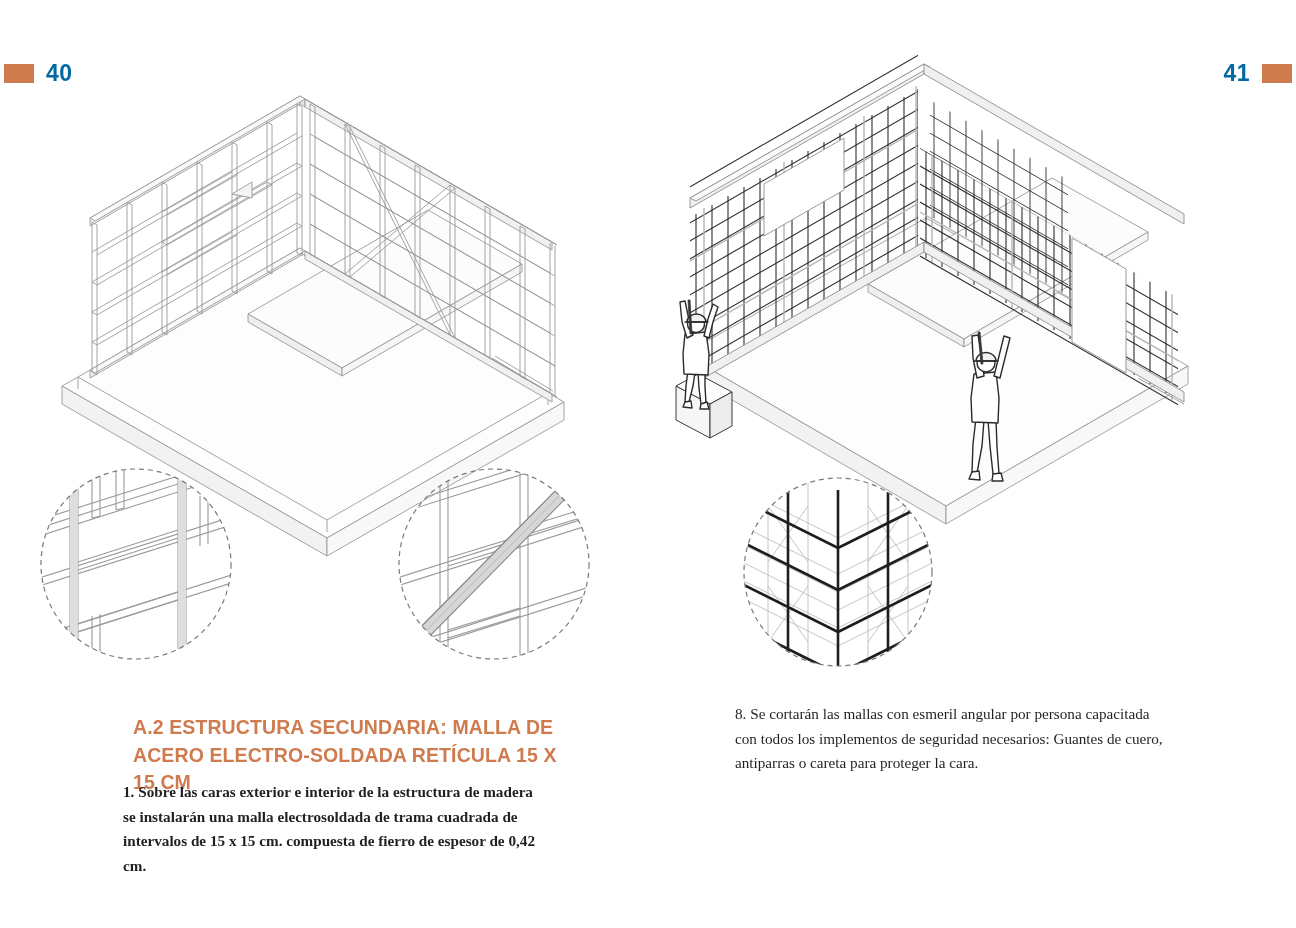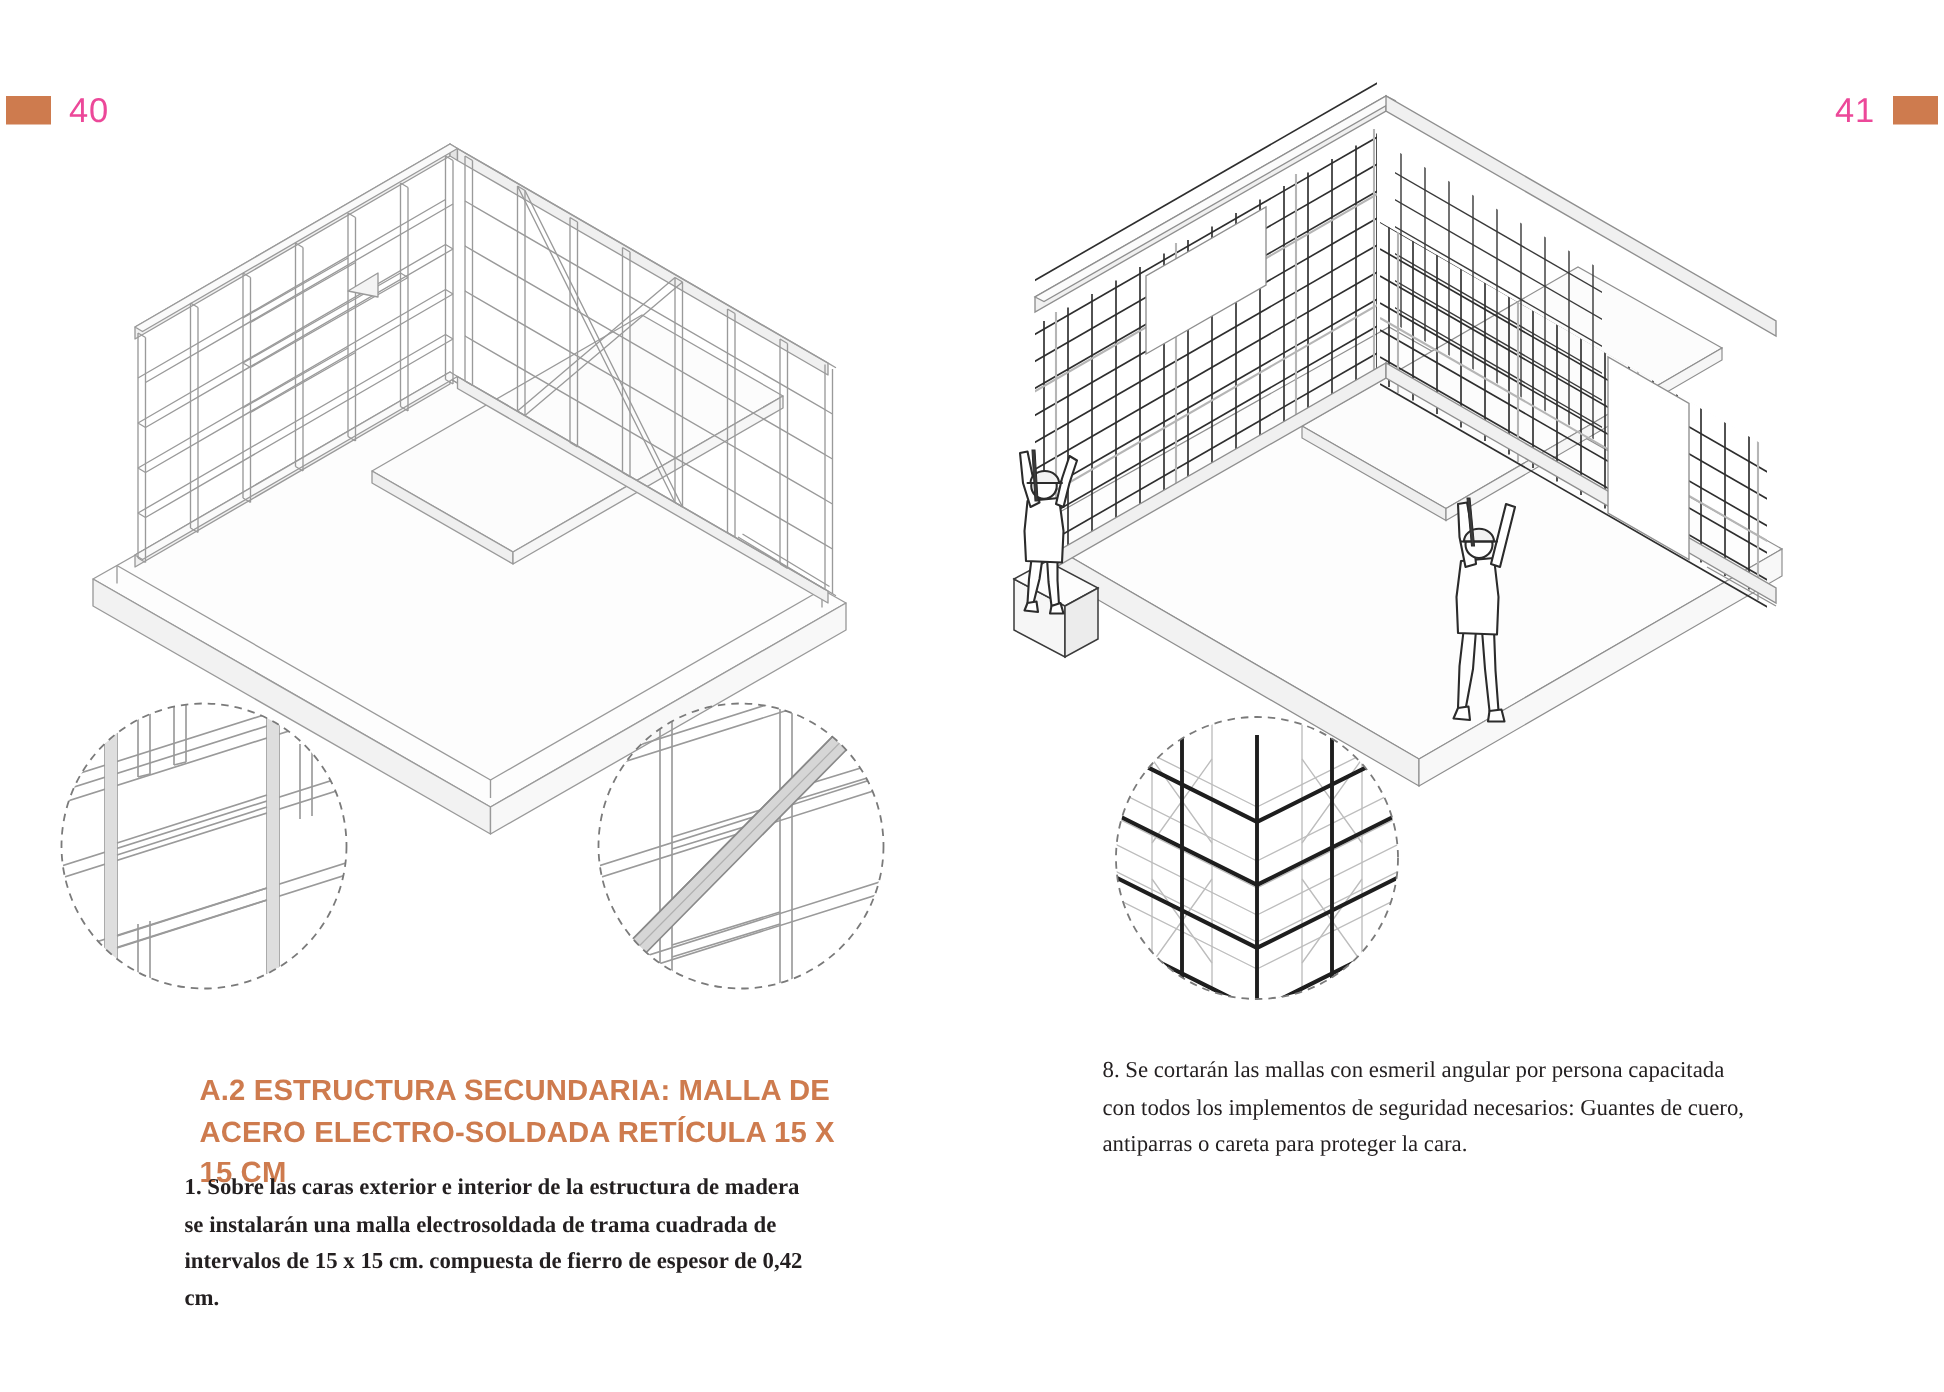--- a/index.html
+++ b/index.html
@@ -21,22 +21,22 @@
   .folio { position: absolute; top: 62px; display: flex; align-items: center; }
   .folio-left { left: 4px; }
   .folio-right { right: 4px; }
   .folio-swatch {
     width: 30px; height: 19px;
     background: #ce7b4e;
     display: block;
   }
   .folio-num {
     font-size: 23px;
-    font-weight: normal;
-    color: #ec4899;
+    font-weight: bold;
+    color: #0369a1;
     letter-spacing: 0.5px;
     line-height: 1;
   }
   .folio-left .folio-num { margin-left: 12px; }
   .folio-right .folio-num { margin-right: 12px; margin-left: 32px; }
 
   
   .drawing { position: absolute; }
   .drawing svg { display: block; overflow: visible; }
 

